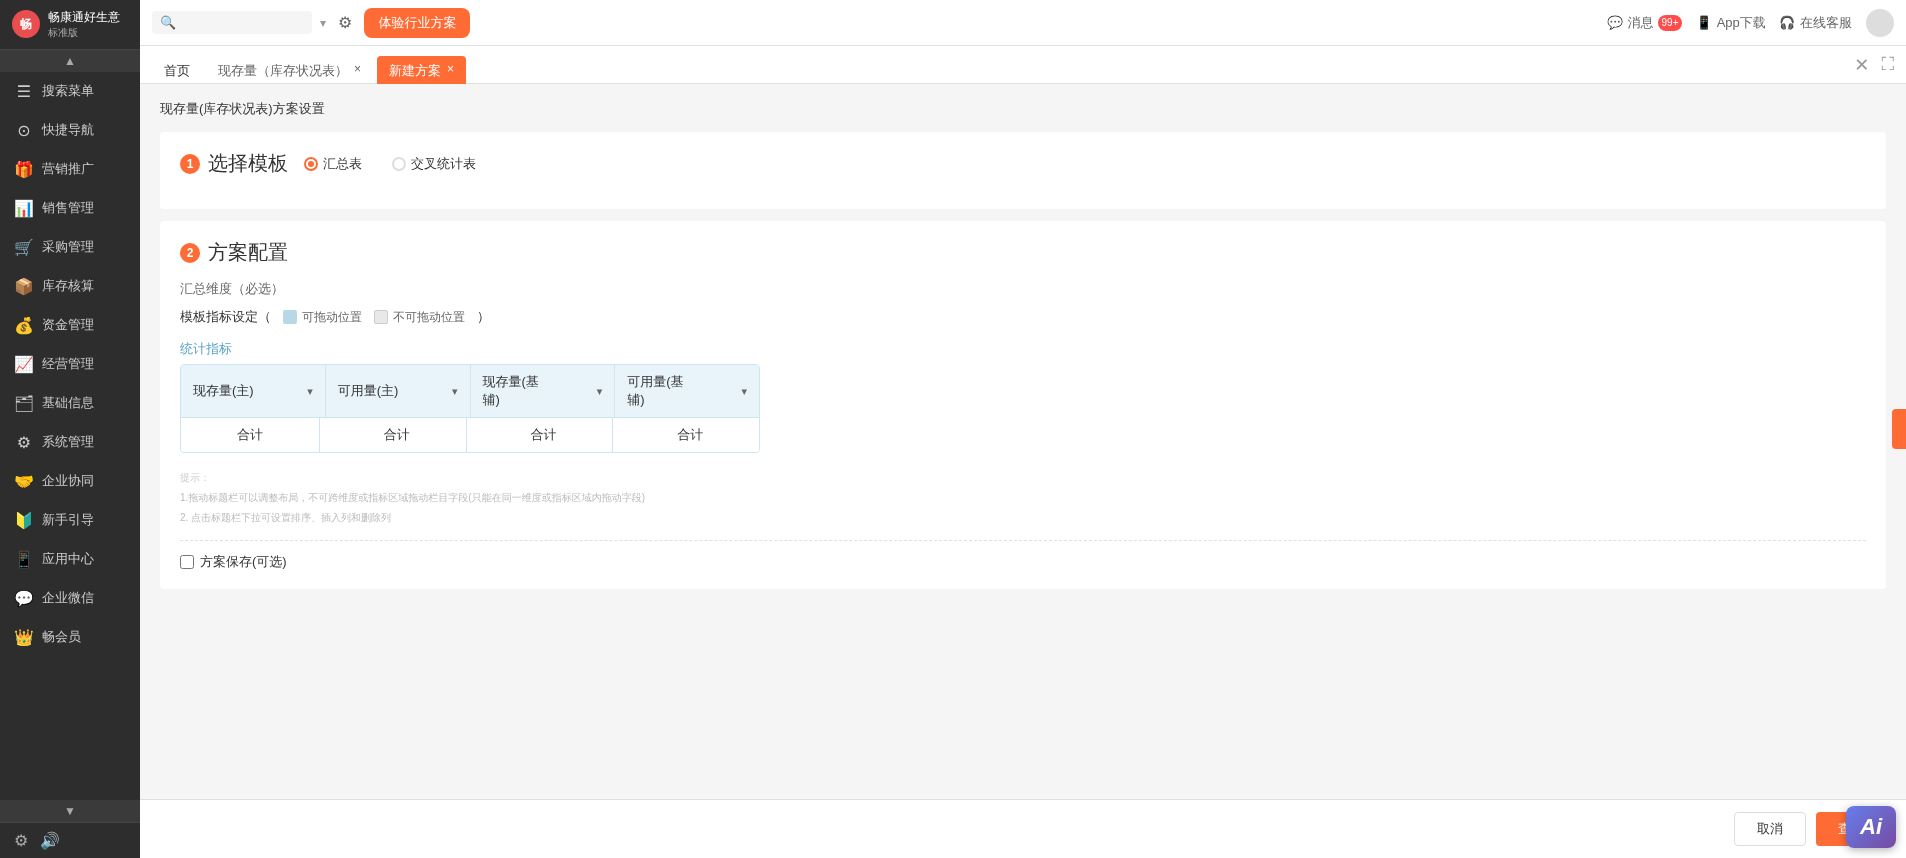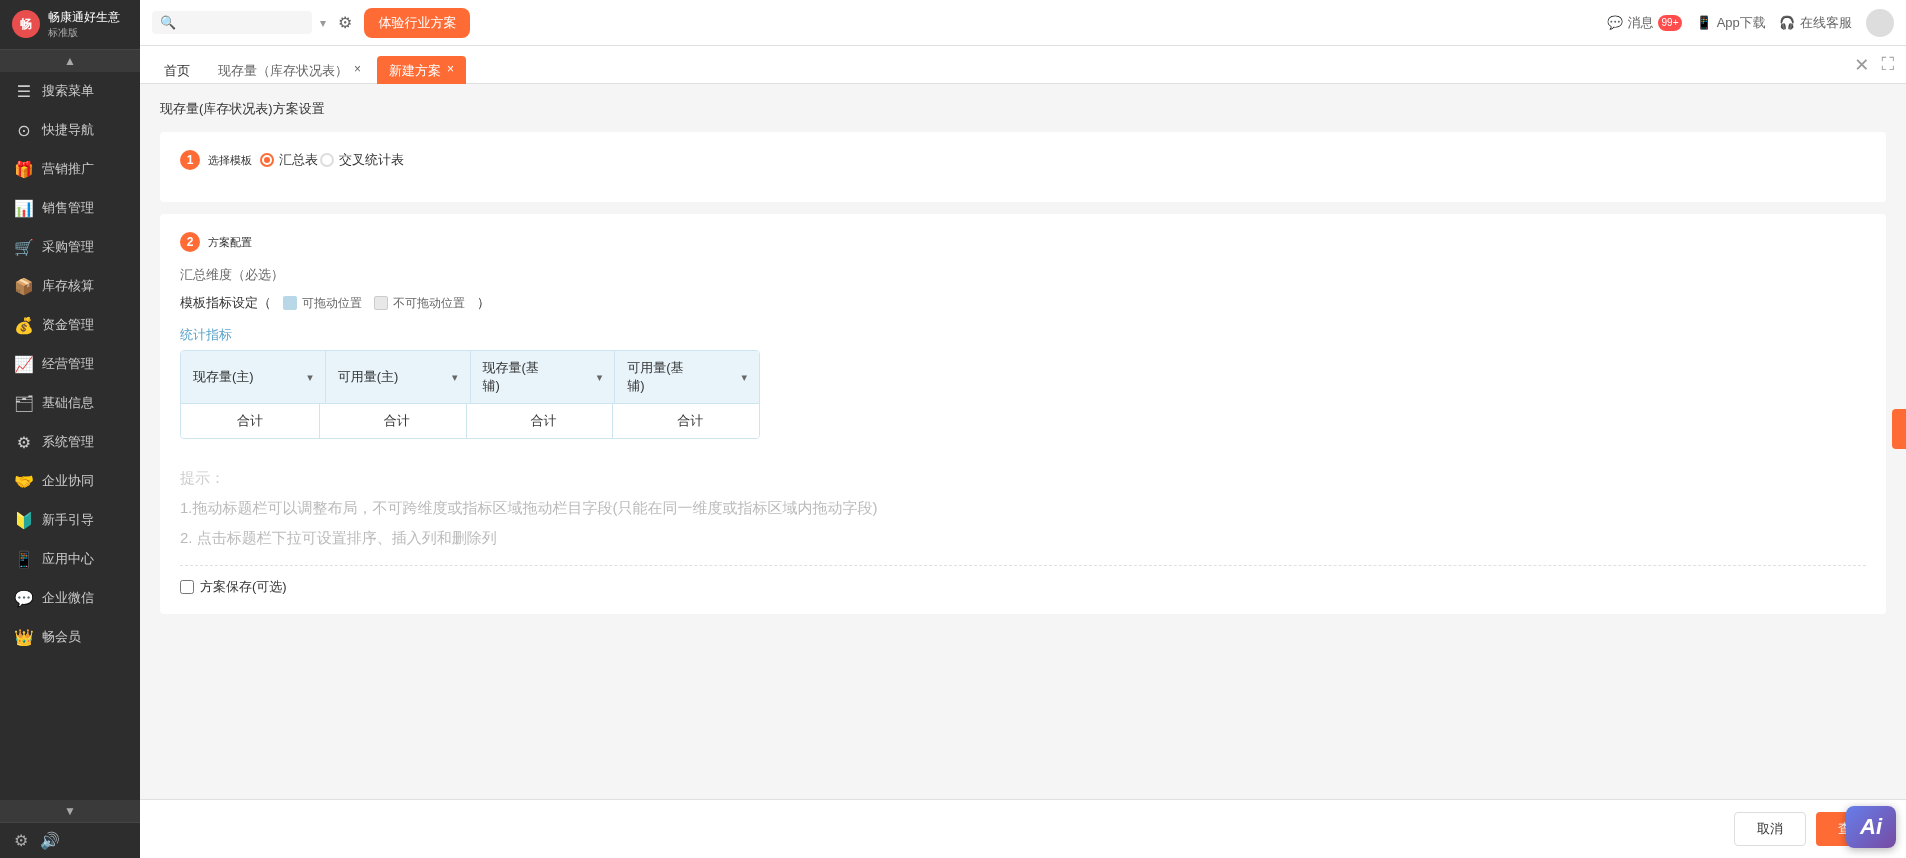--- a/index.html
+++ b/index.html
@@ -206,30 +206,31 @@
       background: #ff6b35;
       color: #fff;
       border-radius: 50%;
       display: flex;
       align-items: center;
       justify-content: center;
       font-size: 12px;
       font-weight: bold;
     }
     .step-title {
-      font-size: 11px;
+      font-size: 20px;
       color: #333;
       font-weight: 500;
     }
 
     
     .radio-group {
       display: flex;
       align-items: center;
-      gap: 2px;
+      gap: 30px;
+      margin-left: 8px;
     }
     .radio-item {
       display: flex;
       align-items: center;
       gap: 5px;
       cursor: pointer;
       font-size: 13px;
       color: #333;
     }
     .radio-dot {
@@ -350,23 +351,23 @@
       padding: 8px 12px;
       text-align: center;
       border-right: 1px solid #cce5f0;
       font-size: 13px;
       color: #333;
     }
     .stats-cell:last-child { border-right: none; }
 
     
     .tips {
-      font-size: 15px;
+      font-size: 10px;
       color: #bbb;
-      margin-top: 24px;
+      margin-top: 15px;
       line-height: 2;
     }
     .tips-title { color: #ccc; }
 
     
     .divider {
       border: none;
       border-top: 1px dashed #e0e0e0;
       margin: 12px 0;
     }

